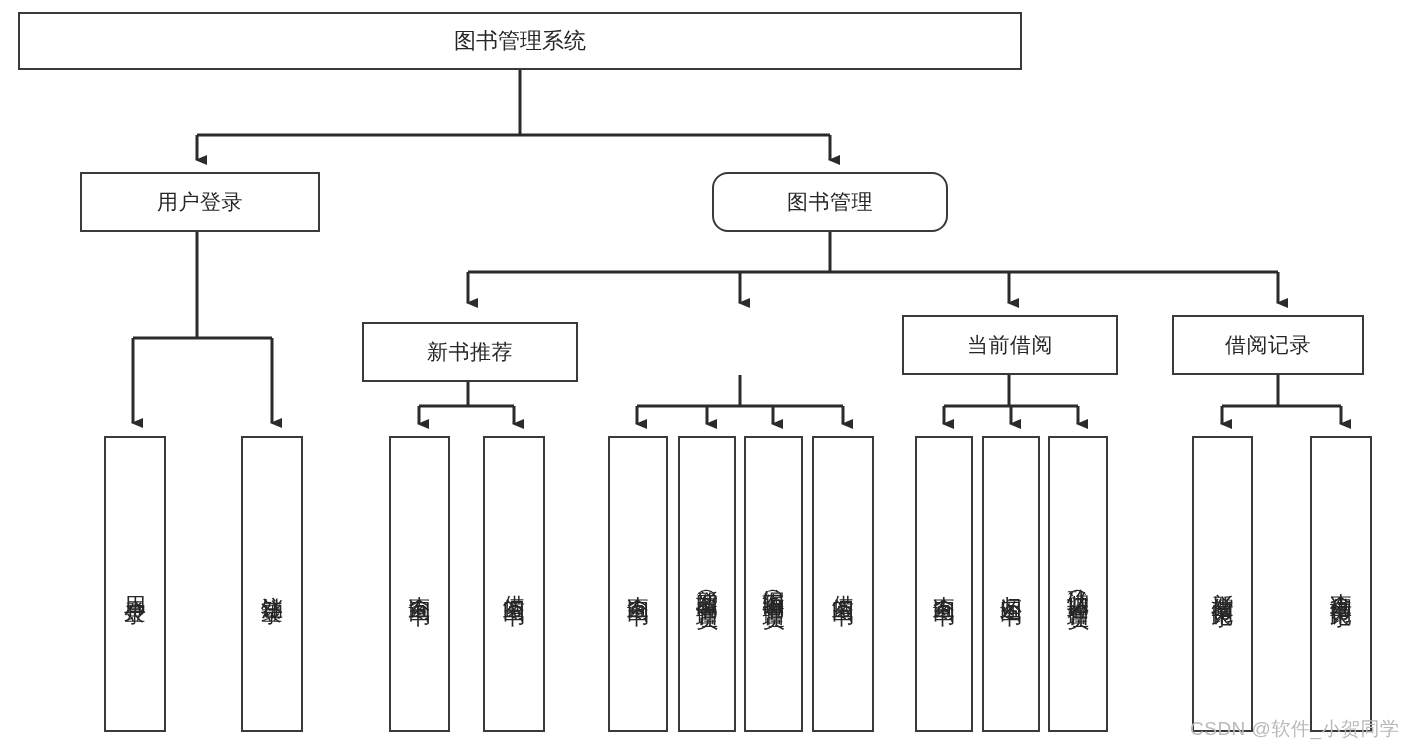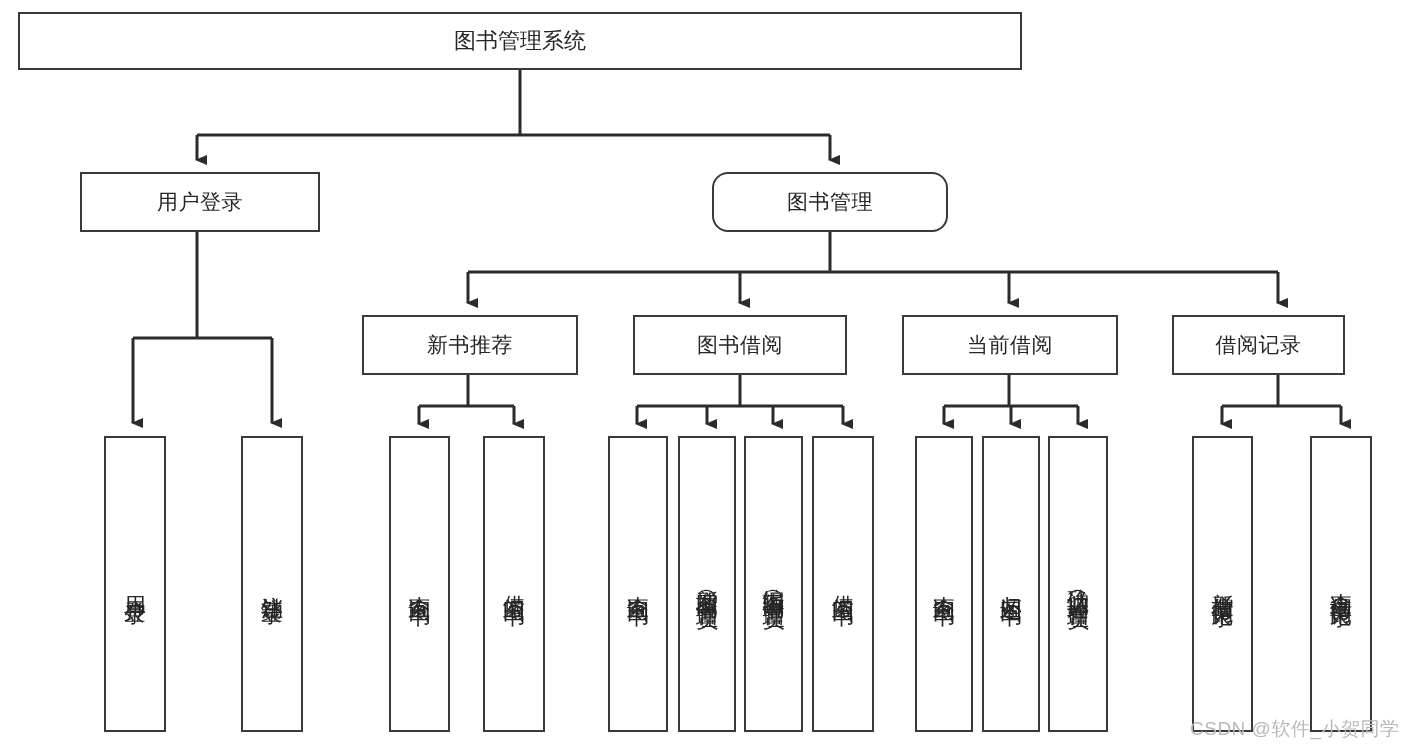--- a/index.html
+++ b/index.html
@@ -125,30 +125,27 @@
     <span>图书管理系统</span>
   </div>
 
   <div class="node h" style="left:80px; top:172px; width:240px; height:60px;">
     <span>用户登录</span>
   </div>
   <div class="node h" style="left:712px; top:172px; width:236px; height:60px;border-radius:16px;">
     <span>图书管理</span>
   </div>
 
-  <div class="node h" style="left:362px; top:315px; width:216px; height:60px;">
+  <div class="node h" style="left:362px; top:322px; width:216px; height:60px;">
     <span>新书推荐</span>
-  </div>
-  <div class="node h" style="left:633px; top:315px; width:214px; height:60px;">
-    <span>图书借阅</span>
   </div>
   <div class="node h" style="left:902px; top:315px; width:216px; height:60px;align-items:center;">
     <span>当前借阅</span>
   </div>
-  <div class="node h" style="left:1172px; top:315px; width:173px; height:60px;">
+  <div class="node h" style="left:1172px; top:315px; width:192px; height:60px;">
     <span>借阅记录</span>
   </div>
 
   <div class="node v" style="left:104px; top:436px; width:62px; height:296px;">
     <span class="vtext">用户登录</span>
   </div>
   <div class="node v" style="left:241px; top:436px; width:62px; height:296px;">
     <span class="vtext">注销登录</span>
   </div>
 

